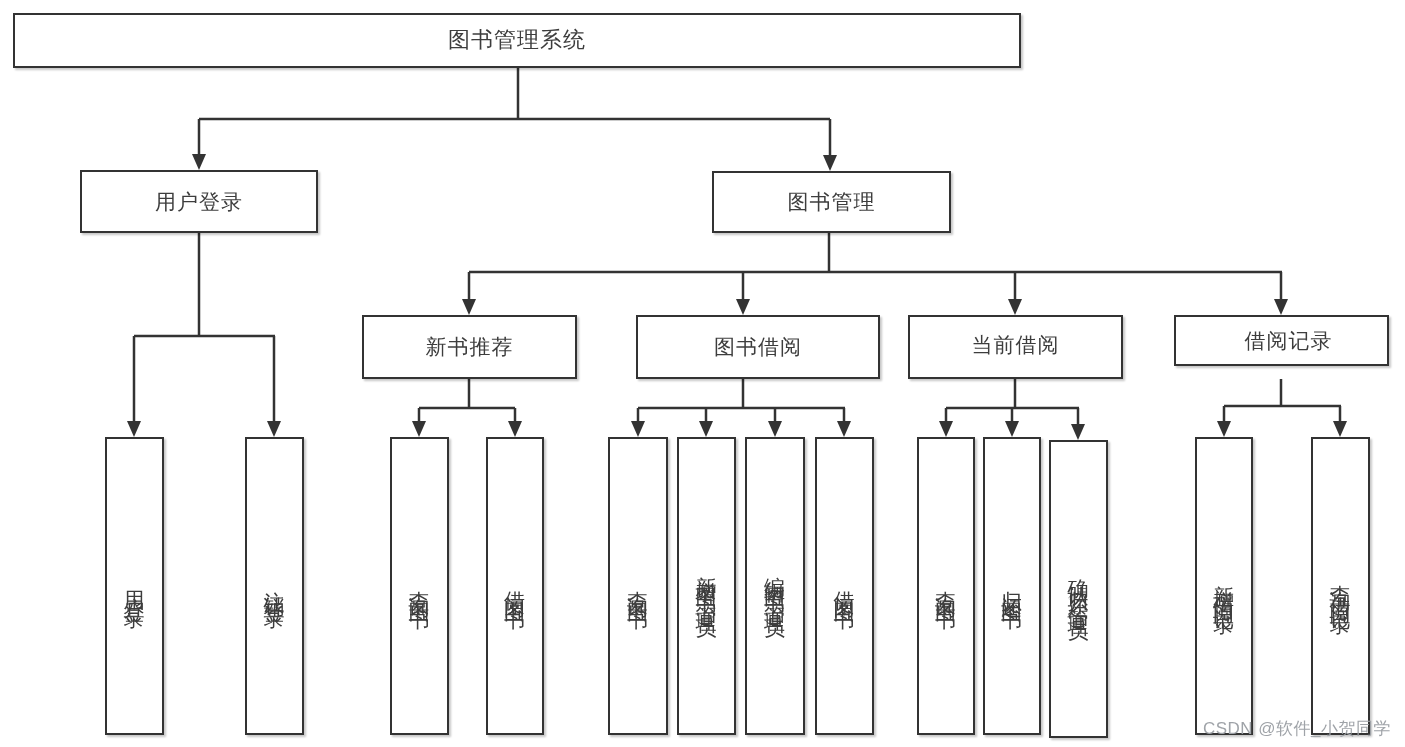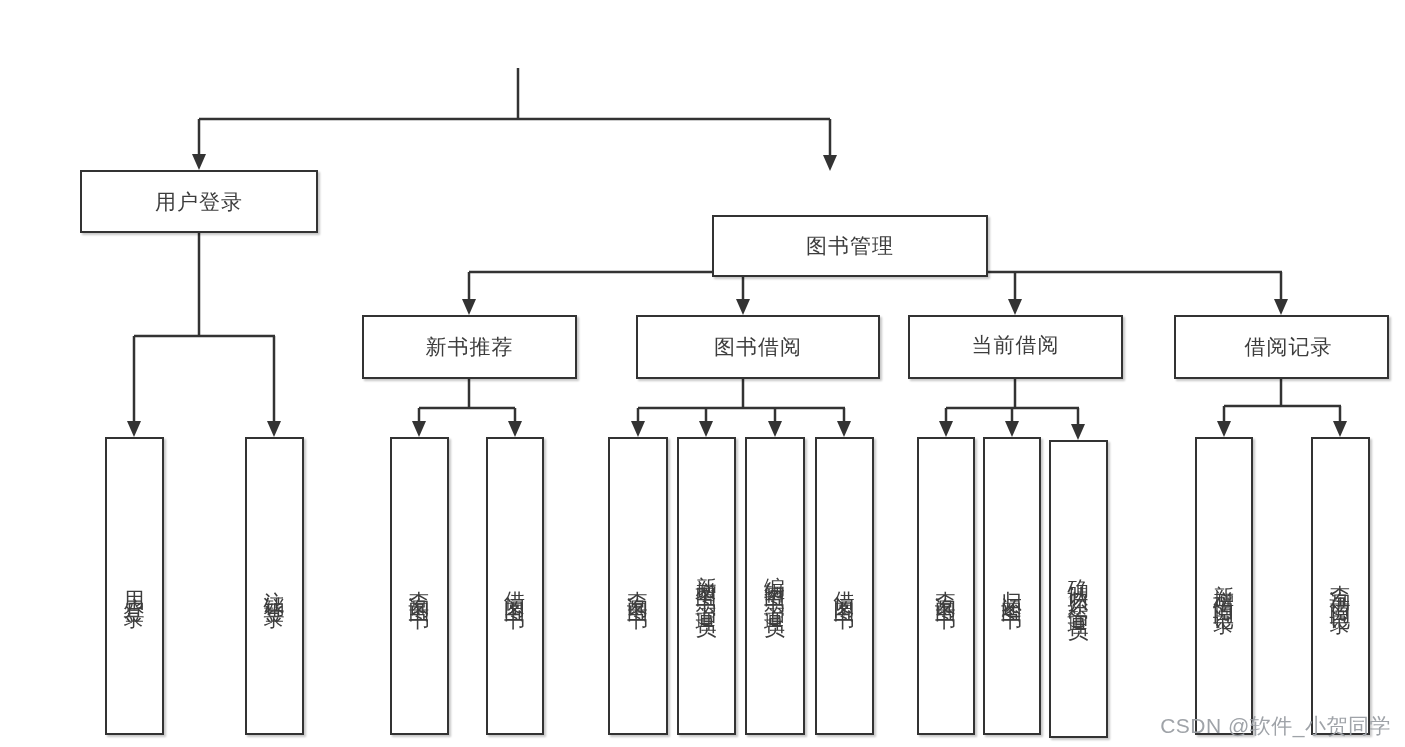--- a/index.html
+++ b/index.html
@@ -33,47 +33,47 @@
     text-orientation:mixed;
     letter-spacing:6px;
     font-size:21px;
     top:437px;
     height:298px;
   }
   
   #root-box{left:13px;top:13px;width:1008px;height:55px;font-size:22px;}
   
   #n-user{left:80px;top:170px;width:238px;height:63px;}
-  #n-book{left:712px;top:171px;width:276px;height:62px;margin-top:44px;}
+  #n-book{left:712px;top:171px;width:239px;height:62px;}
   
   #n-rec{left:362px;top:315px;width:215px;height:64px;}
   #n-bor{left:636px;top:315px;width:244px;height:64px;}
   #n-cur{left:908px;top:315px;width:215px;height:64px;font-family:Liberation Mono, monospace;}
-  #n-his{left:1174px;top:315px;width:215px;height:64px;padding-left:14px;}
+  #n-his{left:1174px;top:315px;width:215px;height:51px;padding-left:14px;}
   
   #b1{left:105px;width:59px;}
   #b2{left:245px;width:59px;}
   #b3{left:390px;width:59px;}
   #b4{left:486px;width:58px;}
   #b5{left:608px;width:60px;}
   #b6{left:677px;width:59px;}
   #b7{left:745px;width:60px;}
   #b8{left:815px;width:59px;}
   #b9{left:917px;width:58px;}
   #b10{left:983px;width:58px;}
   #b11{left:1049px;width:59px;top:440px;}
   #b12{left:1195px;width:58px;}
   #b13{left:1311px;width:59px;}
   #watermark{
     position:absolute;
     right:14px;
     bottom:7px;
     z-index:5;
     color:#9fa3a8;
-    font-size:21px;
+    font-size:17px;
     letter-spacing:0.5px;
   }
   line{stroke:#333333;stroke-width:2.5;}
   polygon{fill:#333333;}
 </style>
 </head>
 <body>
 
 <div id="canvas">
 
@@ -146,20 +146,21 @@
     <g>
       <line x1="1281" y1="379" x2="1281" y2="406"></line>
       <line x1="1224" y1="406" x2="1341" y2="406"></line>
       <line x1="1224" y1="406" x2="1224" y2="423"></line>
       <polygon points="1217,421 1231,421 1224,437"></polygon>
       <line x1="1340" y1="406" x2="1340" y2="423"></line>
       <polygon points="1333,421 1347,421 1340,437"></polygon>
     </g>
   </svg>
 
+  <div class="node" id="root-box">图书管理系统</div>
 
   <div class="node" id="n-user">用户登录</div>
   <div class="node" id="n-book">图书管理</div>
 
   <div class="node" id="n-rec">新书推荐</div>
   <div class="node" id="n-bor">图书借阅</div>
   <div class="node" id="n-cur">当前借阅</div>
   <div class="node" id="n-his">借阅记录</div>
 
   <div class="node vbox" id="b1">用户登录</div>

